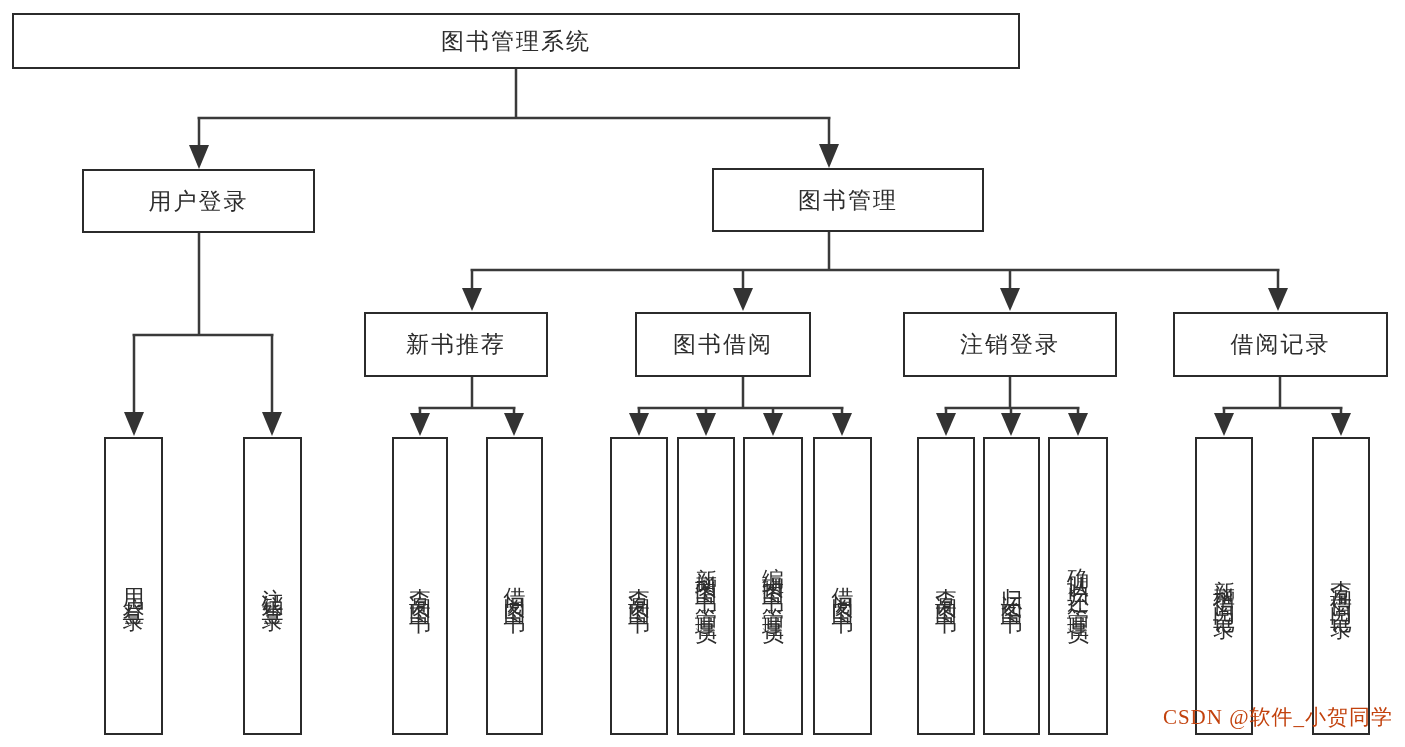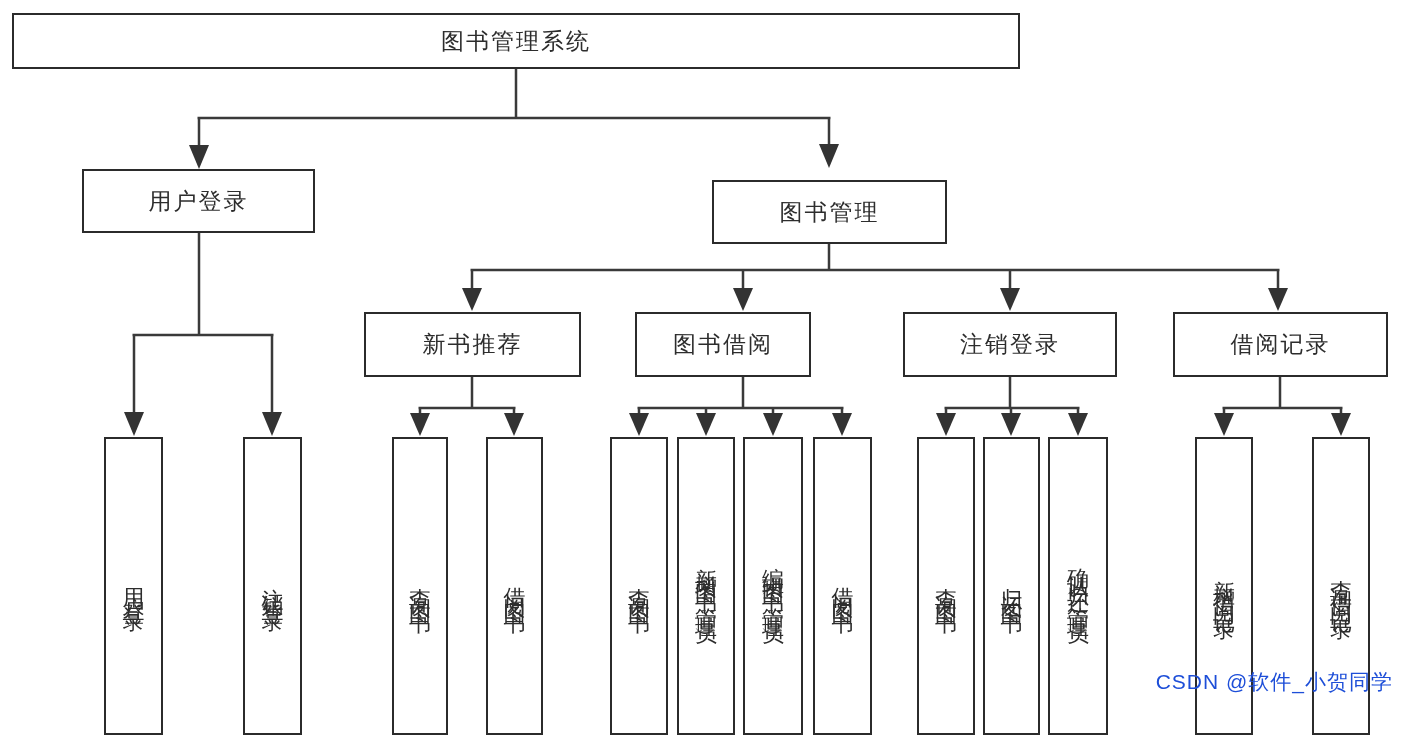--- a/index.html
+++ b/index.html
@@ -1,20 +1,20 @@
 <!DOCTYPE html>
 <html><head>
 <meta charset="utf-8">
 <style>
   html,body{margin:0;padding:0;background:#ffffff;}
   #canvas{
     position:relative;
     width:1405px;height:747px;
     background:#ffffff;
-    font-family:Liberation Sans, sans-serif;
+    font-family:Liberation Serif, serif;
     overflow:hidden;
   }
   svg.connectors{position:absolute;left:0;top:0;z-index:1;}
   .node,.leaf{
     position:absolute;
     box-sizing:border-box;
     background:#ffffff;
     border:2.5px solid #2b2b2b;
     display:flex;align-items:center;justify-content:center;
     color:#2d2d2d;
@@ -28,23 +28,23 @@
   .leaf span{
     writing-mode:vertical-rl;
     text-orientation:mixed;
     font-size:22px;
     letter-spacing:8px;
     line-height:1;
     white-space:nowrap;
   }
   .watermark{
     position:absolute;
-    right:12px;top:668px;
+    right:12px;top:703px;
     z-index:3;
-    color:#1d4ed8;
+    color:#c2410c;
     font-size:21px;
     letter-spacing:1px;
     white-space:nowrap;
     text-align:right;
   }
 </style>
 </head>
 <body>
 
 <div id="canvas">
@@ -89,25 +89,25 @@
     </g>
   </svg>
 
   <div class="node" style="left:12px;top:13px;width:1008px;height:56px">
     <span>图书管理系统</span>
   </div>
 
   <div class="node" style="left:82px;top:169px;width:233px;height:64px">
     <span>用户登录</span>
   </div>
-  <div class="node" style="left:712px;top:180px;width:235px;height:64px">
+  <div class="node" style="left:712px;top:168px;width:272px;height:64px">
     <span>图书管理</span>
   </div>
 
-  <div class="node" style="left:364px;top:312px;width:217px;height:65px">
+  <div class="node" style="left:364px;top:312px;width:184px;height:65px">
     <span>新书推荐</span>
   </div>
   <div class="node" style="left:635px;top:312px;width:176px;height:65px">
     <span>图书借阅</span>
   </div>
   <div class="node" style="left:903px;top:312px;width:214px;height:65px">
     <span>注销登录</span>
   </div>
   <div class="node" style="left:1173px;top:312px;width:215px;height:65px">
     <span>借阅记录</span>

